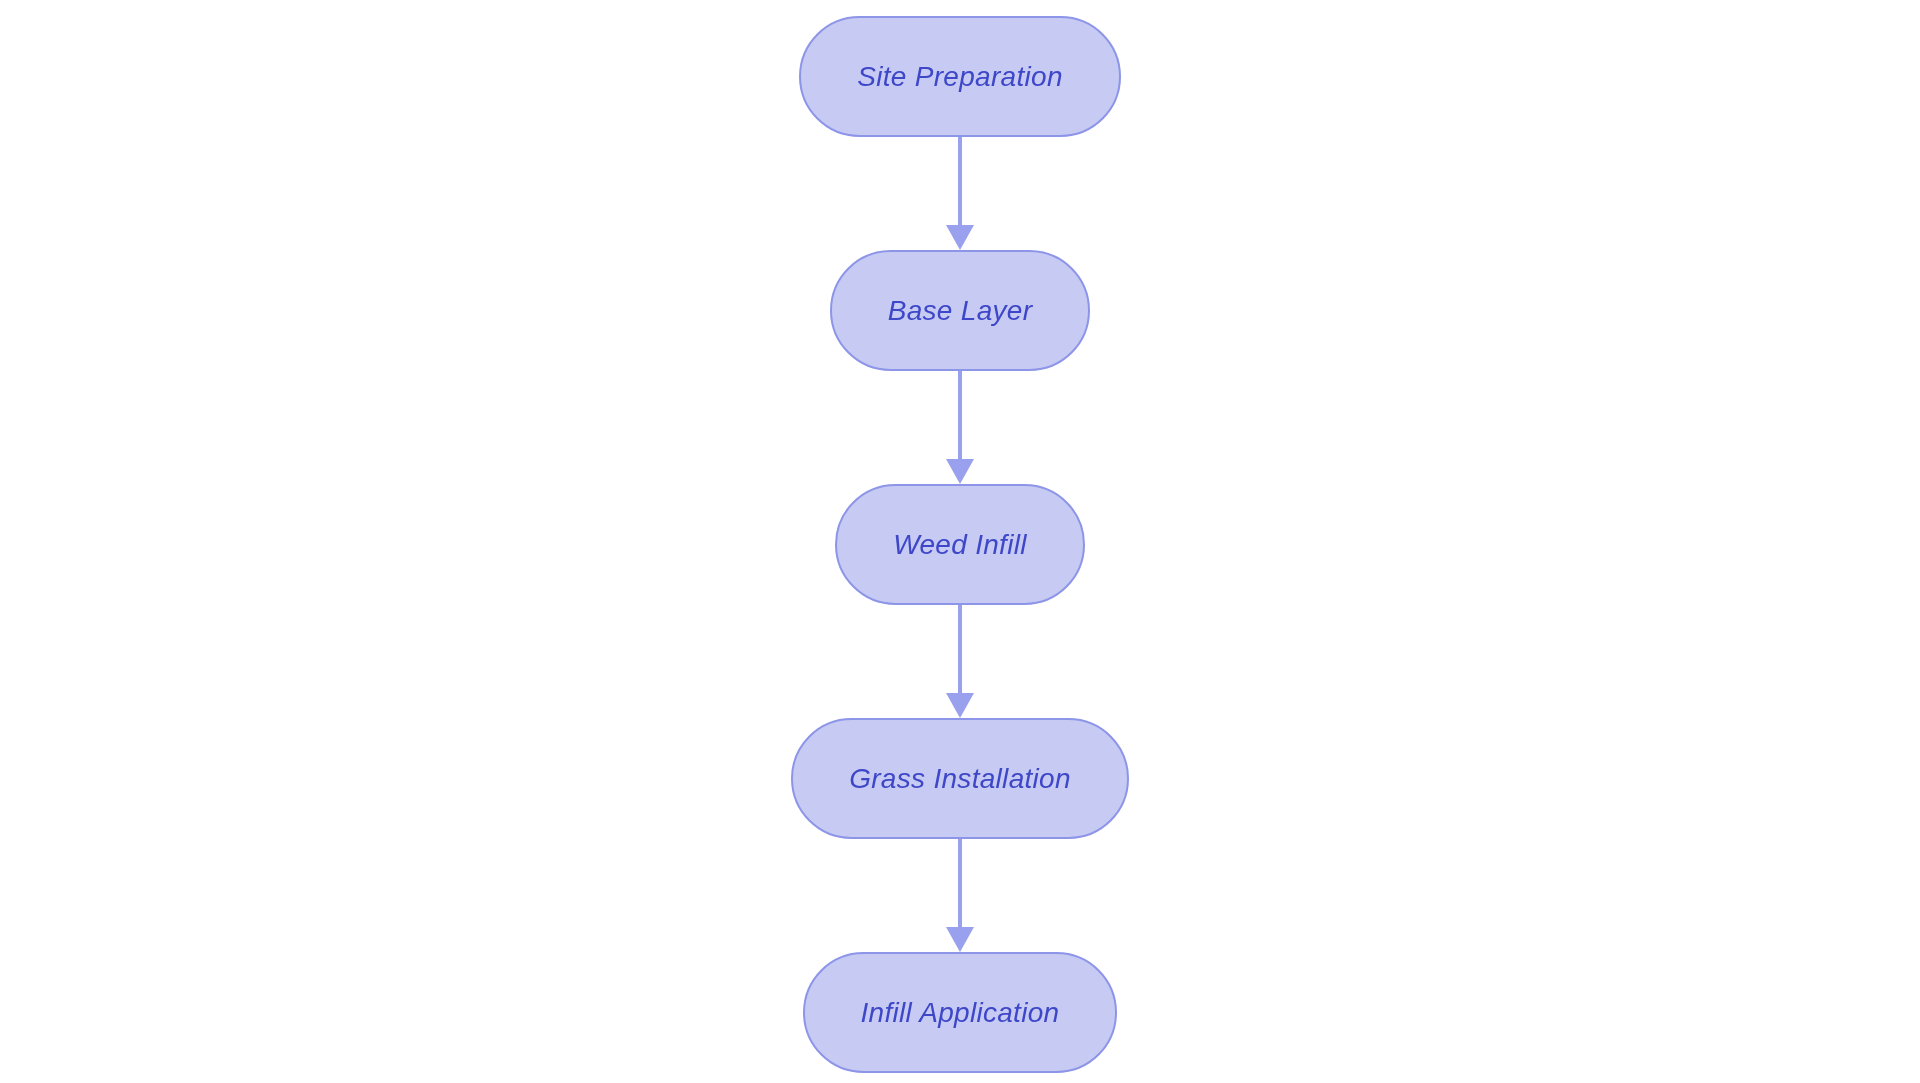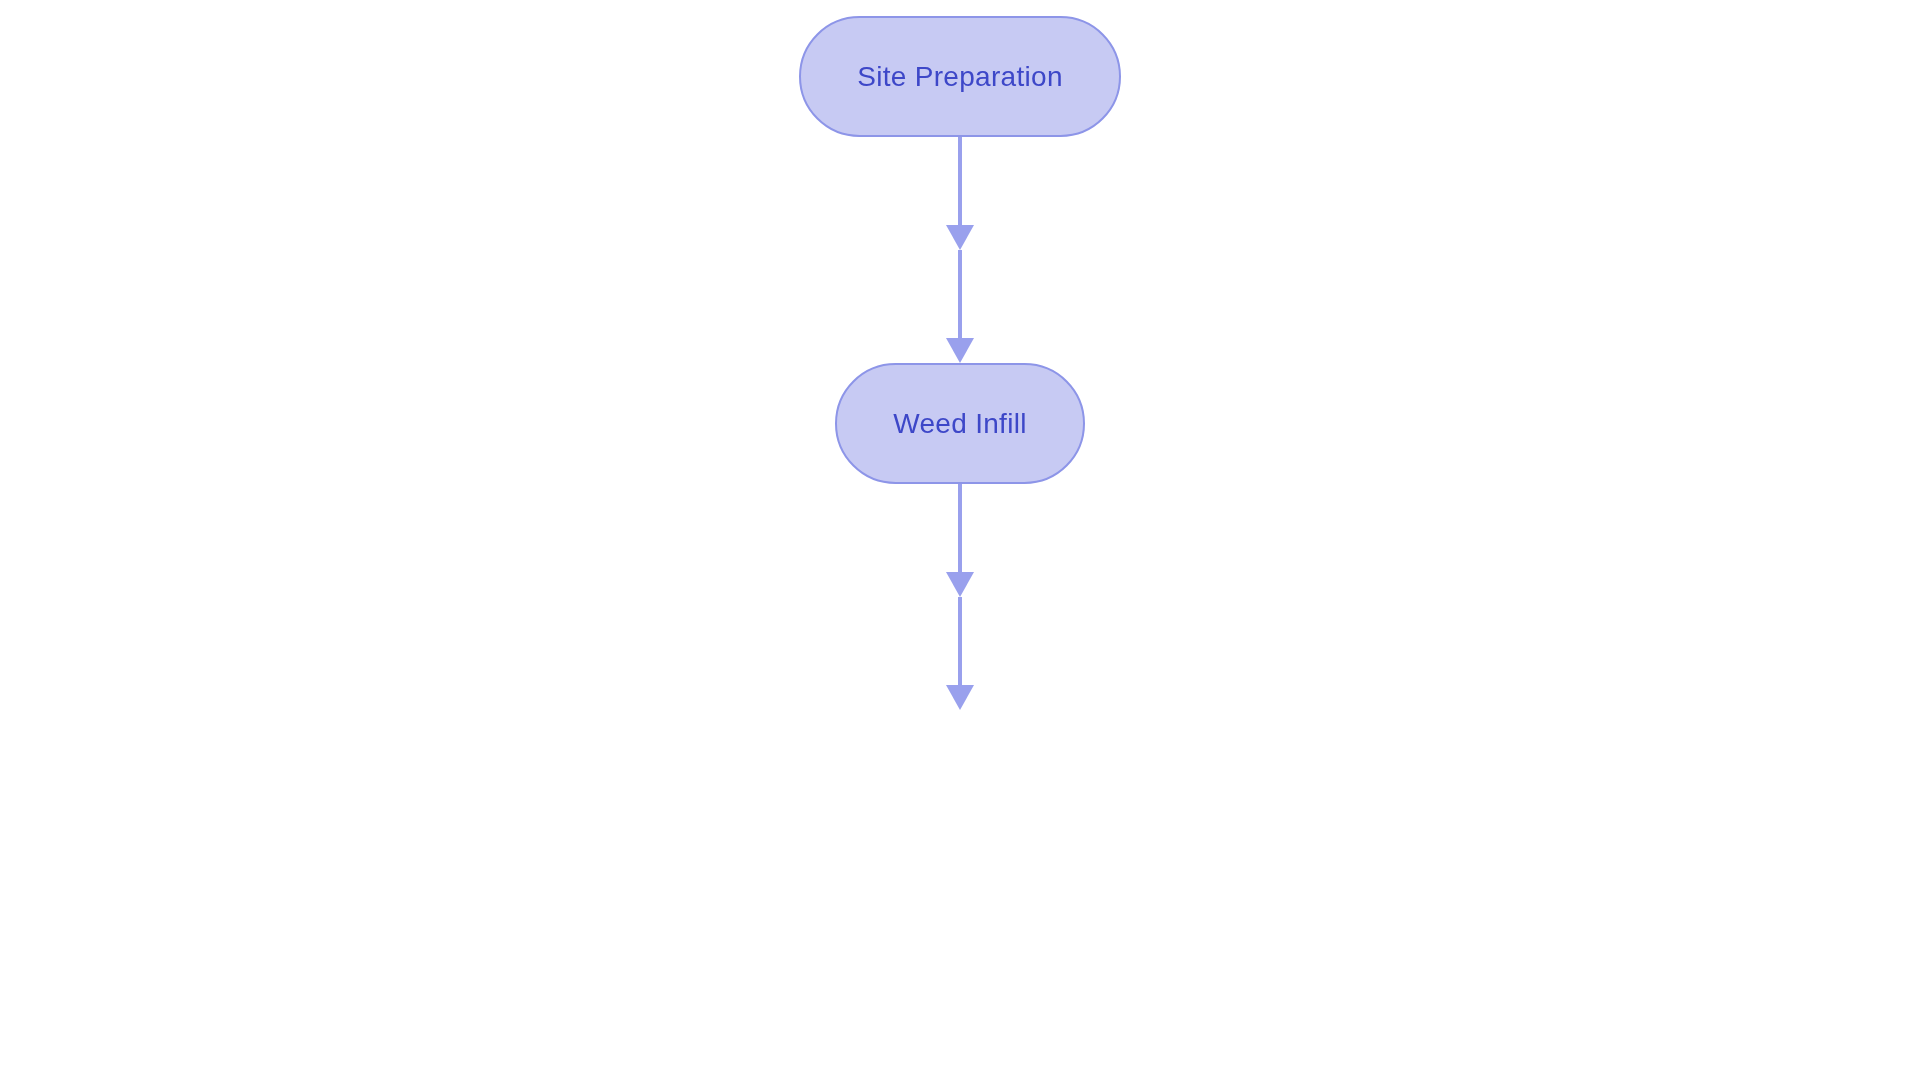--- a/index.html
+++ b/index.html
@@ -36,20 +36,21 @@
     border: 2px solid var(--node-border);
     border-radius: 61px;
     flex: 0 0 auto;
   }
   .node-label {
     font-size: 28px;
     font-weight: 400;
     letter-spacing: 0.3px;
     color: var(--node-text);
     white-space: nowrap;
+    font-style: italic;
   }
   .connector {
     height: 113px;
     display: flex;
     flex-direction: column;
     align-items: center;
     flex: 0 0 auto;
   }
   .arrow-line {
     width: 3.5px;
@@ -72,35 +73,44 @@
 
   <div class="node">
     <span class="node-label">Site Preparation</span>
   </div>
 
   <div class="connector">
     <div class="arrow-line"></div>
     <div class="arrow-head"></div>
   </div>
 
+  <div class="node">
+    <span class="node-label">Base Layer</span>
+  </div>
 
   <div class="connector">
     <div class="arrow-line"></div>
     <div class="arrow-head"></div>
   </div>
 
   <div class="node">
     <span class="node-label">Weed Infill</span>
   </div>
 
   <div class="connector">
     <div class="arrow-line"></div>
     <div class="arrow-head"></div>
   </div>
 
+  <div class="node">
+    <span class="node-label">Grass Installation</span>
+  </div>
 
   <div class="connector">
     <div class="arrow-line"></div>
     <div class="arrow-head"></div>
   </div>
 
+  <div class="node">
+    <span class="node-label">Infill Application</span>
+  </div>
 
 </div>
 
 </body></html>

